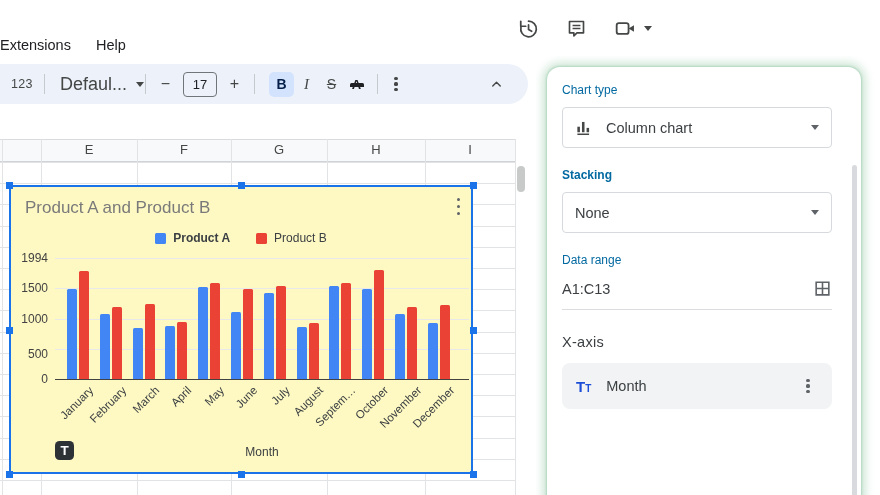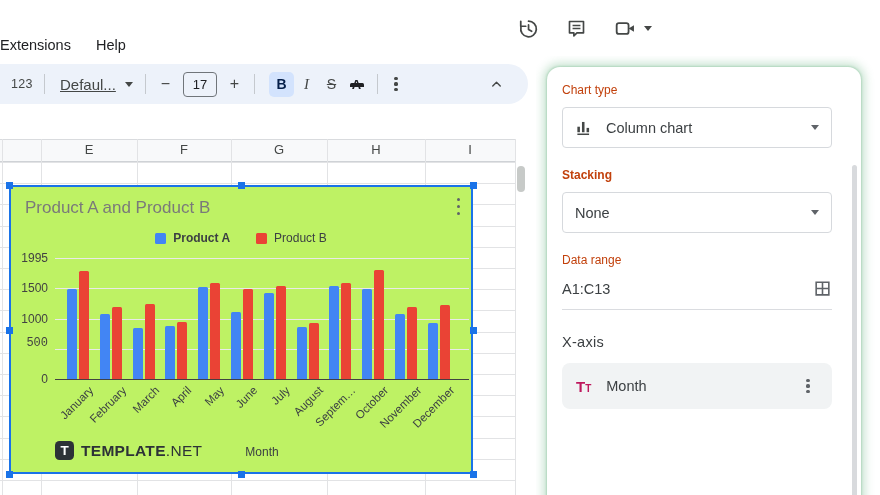--- a/index.html
+++ b/index.html
@@ -19,21 +19,21 @@
   .share-main{display:flex;align-items:center;gap:9px;padding:0 11px 0 16px;}
   .share-label{font-size:14px;font-weight:500;}
   .share-sep{width:1px;height:38px;background:#f8fbff;}
   .share-caret{flex:1;display:flex;justify-content:center;}
 
   
   .toolbar{position:absolute;left:0;top:64px;width:528px;height:40px;background:#edf2fa;border-radius:0 20px 20px 0;display:flex;align-items:center;color:#444746;font-size:13.5px;}
   .tb-sep{width:1px;height:20px;background:#c5c9ce;margin:0 8px;}
   .tb-123{margin-left:8px;width:28px;text-align:center;font-size:12.5px;font-weight:500;letter-spacing:.3px;}
   .tb-font{display:flex;align-items:center;gap:9px;margin:0 7px;width:70px;}
-  .tb-font .fname{font-size:15px;text-decoration:underline;}
+  .tb-font .fname{font-size:18px;}
   .tb-btn{width:25px;height:25px;display:flex;align-items:center;justify-content:center;border-radius:5px;}
   .tb-minus,.tb-plus{font-size:16px;width:23px;text-align:center;}
   .tb-size{width:32px;height:23px;border:1px solid #70757a;border-radius:4px;display:flex;align-items:center;justify-content:center;font-size:13px;margin:0 6px;color:#202124;}
   .tb-bold{background:#d3e3fd;color:#041e49;font-weight:bold;font-size:14px;margin-left:6px;}
   .tb-italic{font-style:italic;font-family:"Liberation Serif",serif;font-size:15px;}
   .tb-strike{text-decoration:line-through;font-size:14px;}
   .tb-color{display:flex;flex-direction:column;align-items:center;justify-content:center;line-height:1;}
   .tb-color .a{font-size:13px;font-weight:600;color:#202124;}
   .tb-color .bar{width:14px;height:3.5px;background:#202124;margin-top:1.5px;}
   .dots3{display:flex;flex-direction:column;gap:2.6px;align-items:center;width:20px;}
@@ -42,21 +42,21 @@
 
   
   .gridwrap{position:absolute;left:0;top:139px;width:516px;height:356px;background:#fff;}
   .colhead-bg{position:absolute;left:0;top:0;width:516px;height:23px;background:#f8f9fa;border-top:1px solid #d9dbde;border-bottom:1px solid #cfd2d6;box-sizing:border-box;}
   .colhead-label{position:absolute;top:3px;font-size:13px;color:#444746;text-align:center;}
   .vline{position:absolute;top:0;height:356px;width:1px;background:#e2e3e5;}
   .hline{position:absolute;left:0;width:516px;height:1px;background:#e2e3e5;}
   .sheet-scrollbar{position:absolute;left:517px;top:166px;width:8px;height:26px;background:#c7cac8;border-radius:4px;}
 
   
-  .chart{position:absolute;left:9px;top:185px;width:460px;height:285px;background:#bef264;border:2px solid #1a73e8;z-index:5;}
+  .chart{position:absolute;left:9px;top:185px;width:460px;height:285px;background:#fef9c3;border:2px solid #1a73e8;z-index:5;}
   .chart-title{position:absolute;left:14px;top:11px;font-size:17px;color:#7a7a7a;}
   .chart-menu{position:absolute;right:9px;top:9px;display:flex;flex-direction:column;gap:3.4px;align-items:center;padding:2px;}
   .chart-menu i{width:3.4px;height:3.4px;border-radius:50%;background:#5f6368;display:block;}
   .legend{position:absolute;left:0;top:44px;width:100%;display:flex;justify-content:center;gap:26px;font-size:12px;color:#3c4043;}
   .legend-item{display:flex;align-items:center;}
   .legend-sw{width:11px;height:11px;border-radius:1.5px;margin-right:7px;}
   .ylab{position:absolute;left:5px;width:32px;text-align:right;font-size:12px;color:#424242;}
   .gline{position:absolute;left:44px;width:414px;height:1px;background:#e9e9e9;}
   .gline.zero{background:#424242;}
   .bar{position:absolute;border-radius:1.5px 1.5px 0 0;}
@@ -73,29 +73,29 @@
   .panel{position:absolute;left:11px;top:11px;right:19px;height:520px;background:#fff;border-radius:13px 13px 0 0;
          box-shadow:0 0 10px 4px rgba(88,170,115,.32),0 0 2px 1px rgba(88,170,115,.28);}
   .p-head{display:flex;align-items:center;padding:17px 16px 10px 17px;}
   .p-title{font-size:16px;color:#3c4043;margin-left:15px;flex:1;}
   .p-close{color:#5f6368;display:flex;padding:2px;}
   .p-tabs{display:flex;height:34px;margin-top:14px;}
   .p-tab{flex:1;display:flex;align-items:center;justify-content:center;font-size:14px;color:#5f6368;position:relative;cursor:default;}
   .p-tab.active{color:#188038;font-weight:500;}
   .p-tab.active::after{content:"";position:absolute;bottom:0;left:50%;transform:translateX(-50%);width:56px;height:3.5px;background:#188038;border-radius:4px 4px 0 0;}
   .p-body{padding:0 29px 0 15px;}
-  .f-label{font-size:12px;color:#c2410c;margin:16px 0 10px;}
+  .f-label{font-size:12px;color:#0369a1;margin:16px 0 10px;}
   .select{height:39px;border:1px solid #d6d9dd;border-radius:4px;display:flex;align-items:center;padding:0 12px;font-size:14.5px;color:#3c4043;}
   .select .s-icon{display:flex;margin-right:12px;color:#444746;}
   .select .caret{margin-left:auto;color:#5f6368;}
   .range-row{display:flex;align-items:center;margin-top:12px;padding-bottom:11px;border-bottom:1px solid #dadce0;font-size:14.5px;color:#3c4043;}
   .range-row .r-icon{margin-left:auto;color:#5f6368;display:flex;}
   .sec-head{margin-top:24px;font-size:14.5px;font-weight:500;color:#3c4043;letter-spacing:.3px;}
   .month-row{margin-top:13px;background:#f1f3f4;border-radius:8px;height:46px;display:flex;align-items:center;padding:0 14px;font-size:14.5px;color:#3c4043;}
-  .tt-icon{color:#be185d;font-weight:600;font-size:15px;line-height:1;}
+  .tt-icon{color:#1d4ed8;font-weight:600;font-size:15px;line-height:1;}
   .tt-icon .sm{font-size:10px;font-weight:700;}
   .month-label{margin-left:15px;}
   .month-row .dots3{margin-left:auto;}
   .month-row .dots3 i{background:#5f6368;}
   .p-scroll{position:absolute;right:4px;top:98px;bottom:0;width:5px;background:#d8dadd;border-radius:3px;}
 </style>
 </head>
 <body>
 
 <div id="app">
@@ -211,27 +211,27 @@
         </div>
         <div class="legend-item">
           <div class="legend-sw" style="background: rgb(234, 67, 53);"></div>
           <div style="display: inline;">Product B</div>
         </div>
       </div>
     <div id="plot">
         <div class="gline zero" style="top: 192px;"></div>
         <div class="ylab" style="top: 185px;">0</div>
         <div class="gline" style="top: 161.75px;"></div>
-        <div class="ylab" style="top: 149px; font-family: Liberation Mono, monospace;">500</div>
+        <div class="ylab" style="top: 160px;">500</div>
         <div class="gline" style="top: 131.5px;"></div>
         <div class="ylab" style="top: 124.5px;">1000</div>
         <div class="gline" style="top: 101.25px;"></div>
         <div class="ylab" style="top: 94.25px;">1500</div>
         <div class="gline" style="top: 71px;"></div>
-        <div class="ylab" style="top: 64px;">1995</div>
+        <div class="ylab" style="top: 64px;">1994</div>
         <div class="bar" style="left: 56px; width: 10px; top: 102.46px; height: 89.54px; background: rgb(66, 133, 244);"></div>
         <div class="bar" style="left: 68px; width: 10px; top: 83.705px; height: 108.295px; background: rgb(234, 67, 53);"></div>
         <div class="xlab" style="right: 384px;">January</div>
         <div class="bar" style="left: 88.8px; width: 10px; top: 126.66px; height: 65.34px; background: rgb(66, 133, 244);"></div>
         <div class="bar" style="left: 100.8px; width: 10px; top: 120.005px; height: 71.995px; background: rgb(234, 67, 53);"></div>
         <div class="xlab" style="right: 351.2px;">February</div>
         <div class="bar" style="left: 121.6px; width: 10px; top: 140.877px; height: 51.1225px; background: rgb(66, 133, 244);"></div>
         <div class="bar" style="left: 133.6px; width: 10px; top: 116.98px; height: 75.02px; background: rgb(234, 67, 53);"></div>
         <div class="xlab" style="right: 318.4px;">March</div>
         <div class="bar" style="left: 154.4px; width: 10px; top: 138.76px; height: 53.24px; background: rgb(66, 133, 244);"></div>
@@ -258,21 +258,20 @@
         <div class="bar" style="left: 384px; width: 10px; top: 126.66px; height: 65.34px; background: rgb(66, 133, 244);"></div>
         <div class="bar" style="left: 396px; width: 10px; top: 120.005px; height: 71.995px; background: rgb(234, 67, 53);"></div>
         <div class="xlab" style="right: 56px;">November</div>
         <div class="bar" style="left: 416.8px; width: 10px; top: 136.037px; height: 55.9625px; background: rgb(66, 133, 244);"></div>
         <div class="bar" style="left: 428.8px; width: 10px; top: 118.493px; height: 73.5075px; background: rgb(234, 67, 53);"></div>
         <div class="xlab" style="right: 23.2px;">December</div>
       </div>
     <div class="xaxis-title">Month</div>
     <div class="watermark">
       <span class="wm-logo">T</span>
-      <span class="wm-text"><span class="brand">TEMPLATE</span><span>.NET</span></span>
     </div>
   </div>
 
   <div class="panelwrap">
     <div class="panel">
       <div class="p-body">
         <div class="f-label">Chart type</div>
         <div class="select">
           <span class="s-icon">
             <svg width="19" height="19" viewBox="0 0 24 24" fill="currentColor">

